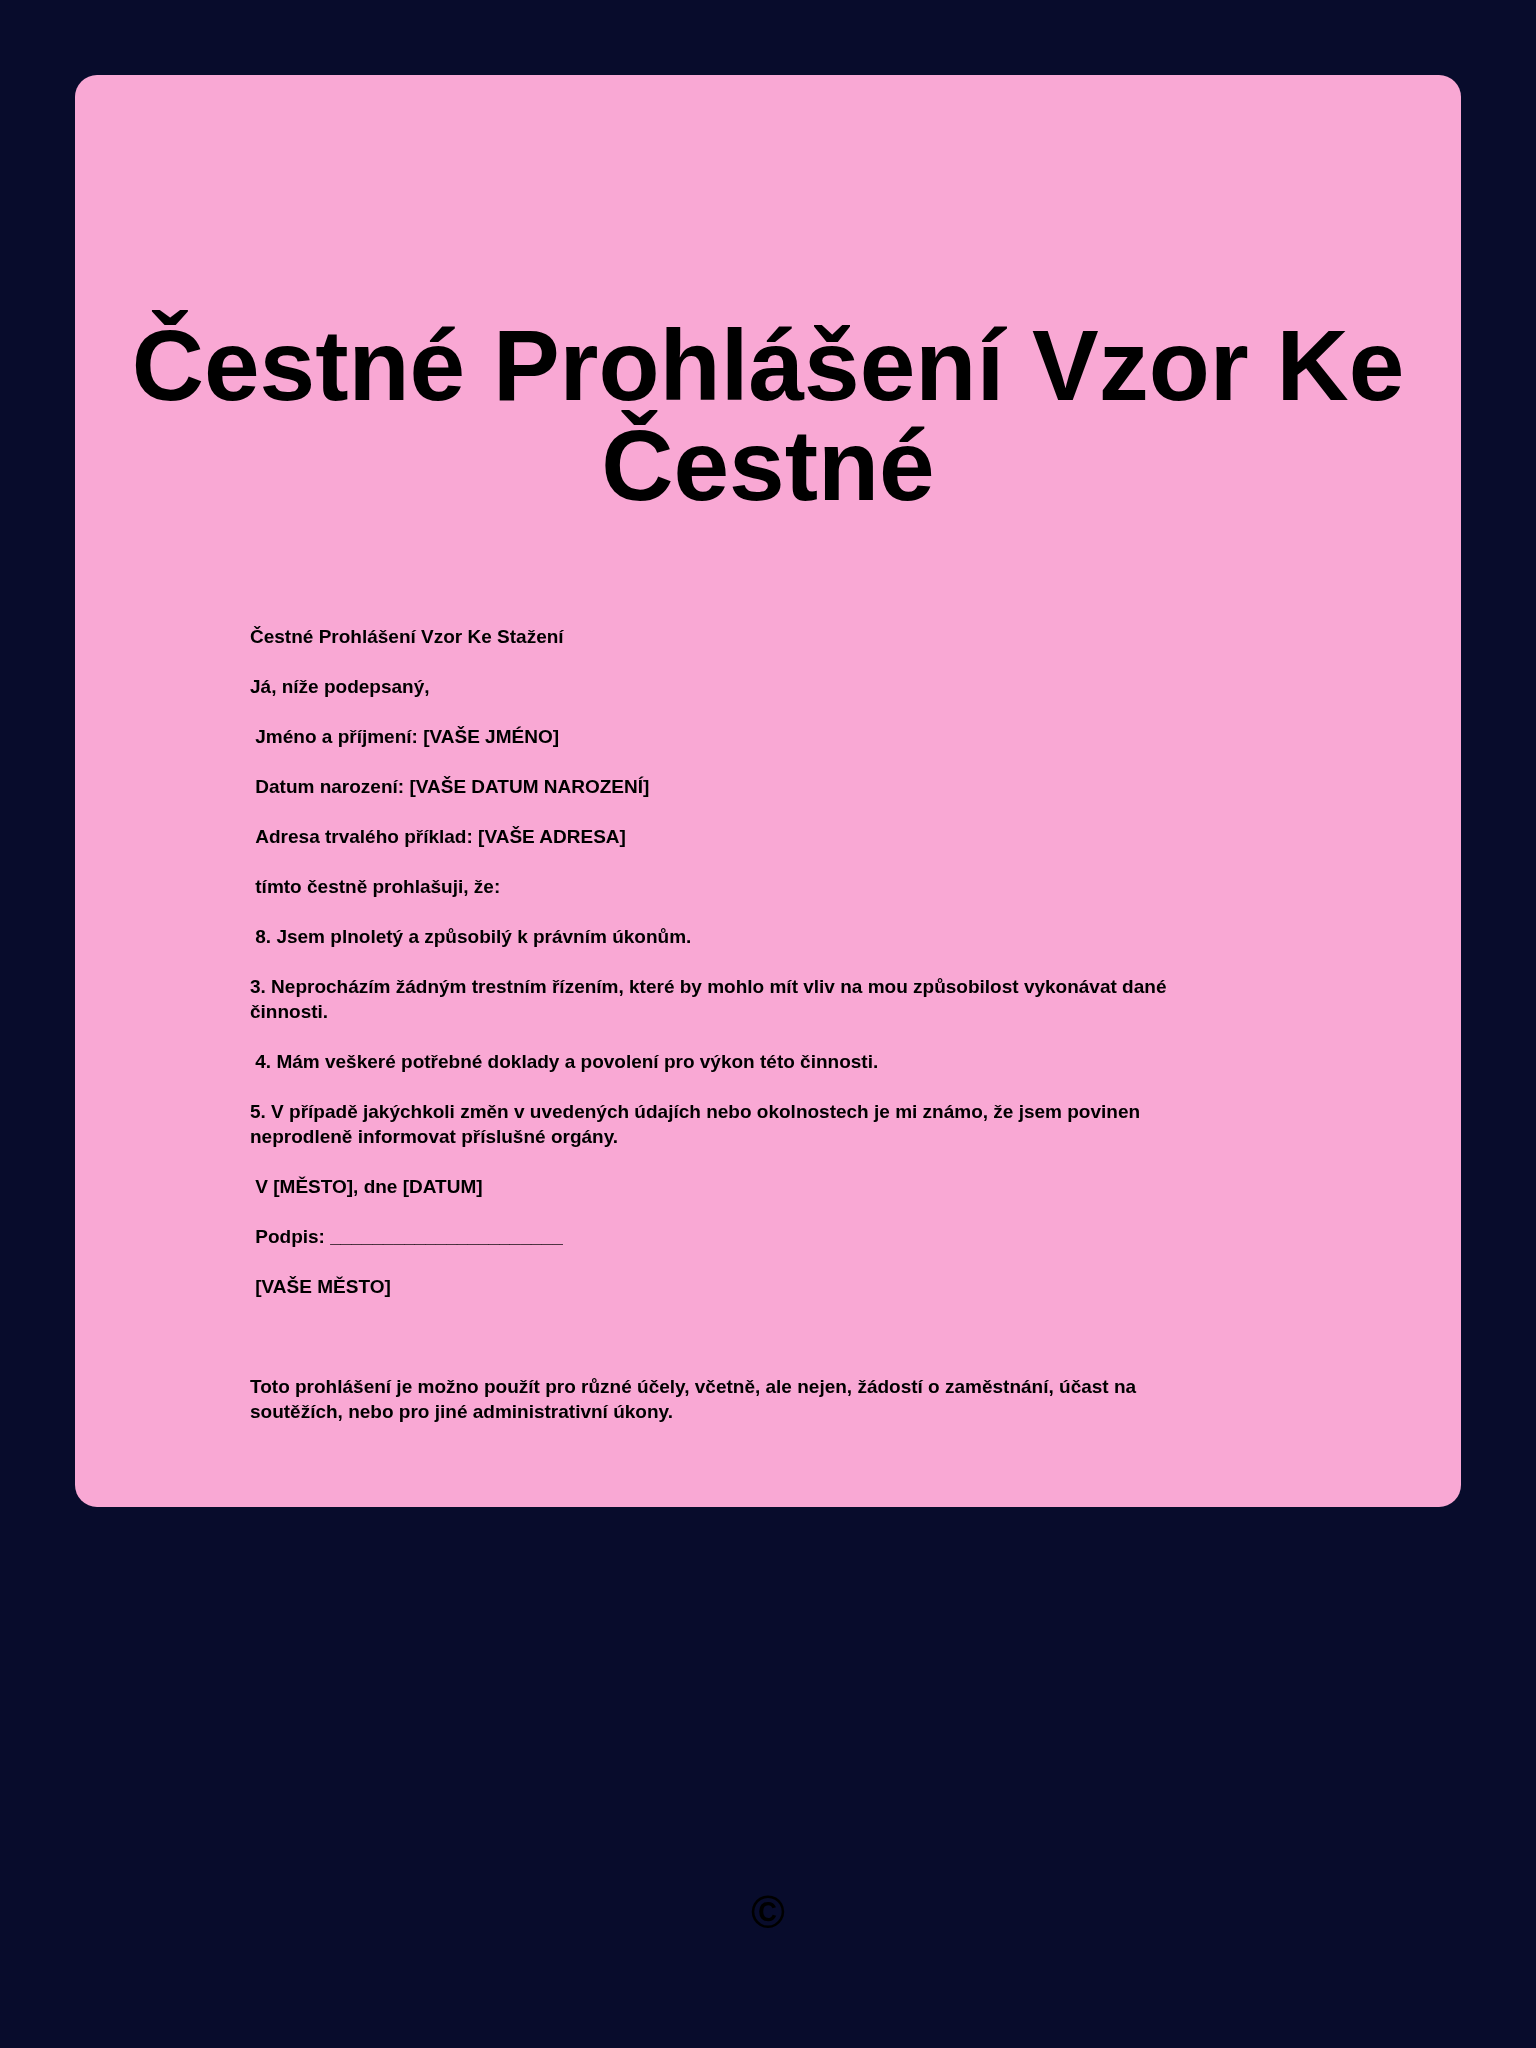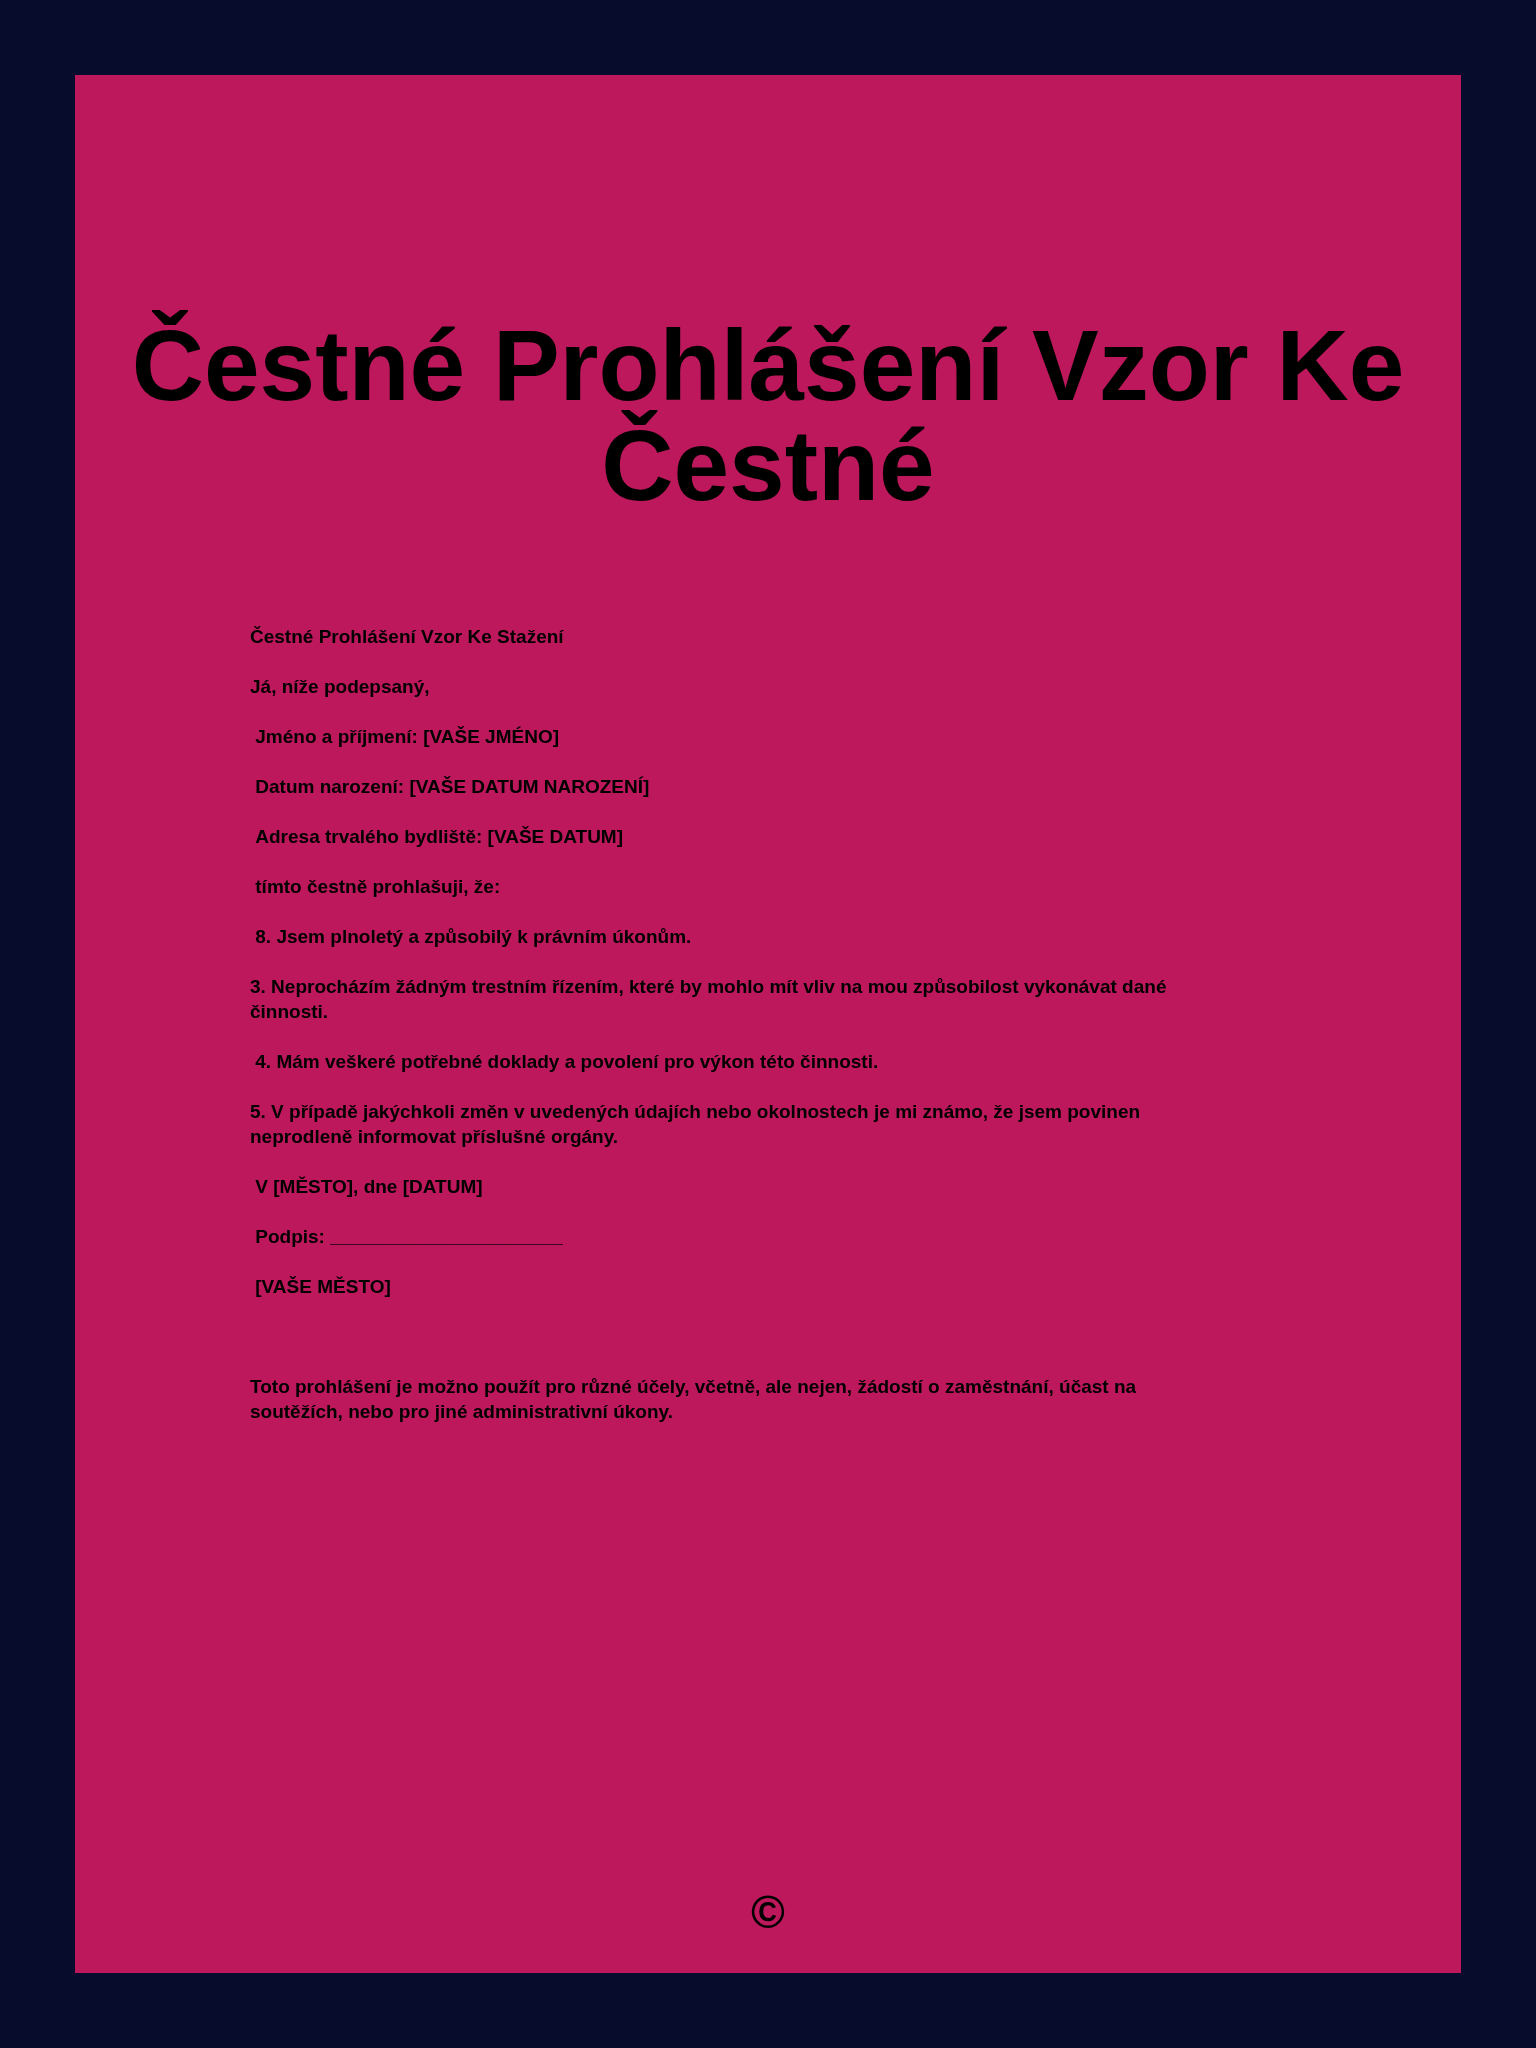--- a/index.html
+++ b/index.html
@@ -13,22 +13,23 @@
       position: relative;
       overflow: hidden;
       font-family: "Liberation Sans", sans-serif;
       color: #000000;
     }
     .page {
       position: absolute;
       left: 75px;
       top: 75px;
       width: 1386px;
-      height: 1898px;
-      background: #be185d;
+      height: 1432px;
+      background: #f9a8d4;
+      border-radius: 22px;
     }
     .title {
       position: absolute;
       left: 0;
       top: 240px;
       width: 1386px;
       margin: 0;
       text-align: center;
       font-weight: bold;
       font-size: 100px;
@@ -70,21 +71,21 @@
   <h1 class="title">
     <span>Čestné Prohlášení Vzor Ke</span>
     <span>Čestné</span>
   </h1>
 
   <div class="content">
     <p>Čestné Prohlášení Vzor Ke Stažení</p>
     <p>Já, níže podepsaný,</p>
     <p> Jméno a příjmení: [VAŠE JMÉNO]</p>
     <p> Datum narození: [VAŠE DATUM NAROZENÍ]</p>
-    <p> Adresa trvalého bydliště: [VAŠE DATUM]</p>
+    <p> Adresa trvalého příklad: [VAŠE ADRESA]</p>
     <p> tímto čestně prohlašuji, že:</p>
     <p> 8. Jsem plnoletý a způsobilý k právním úkonům.</p>
     <p>3. Neprocházím žádným trestním řízením, které by mohlo mít vliv na mou způsobilost vykonávat dané činnosti.</p>
     <p> 4. Mám veškeré potřebné doklady a povolení pro výkon této činnosti.</p>
     <p>5. V případě jakýchkoli změn v uvedených údajích nebo okolnostech je mi známo, že jsem povinen neprodleně informovat příslušné orgány.</p>
     <p> V [MĚSTO], dne [DATUM]</p>
     <p> Podpis: ______________________</p>
     <p> [VAŠE MĚSTO]</p>
     <p class="spacer"></p>
     <p>Toto prohlášení je možno použít pro různé účely, včetně, ale nejen, žádostí o zaměstnání, účast na soutěžích, nebo pro jiné administrativní úkony.</p>

